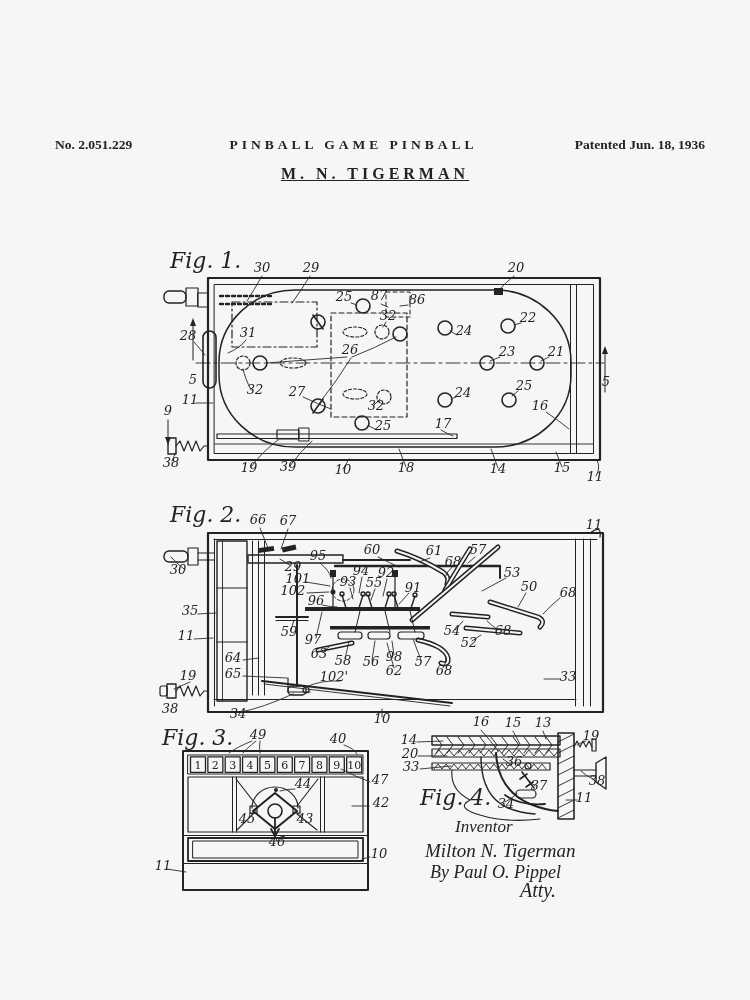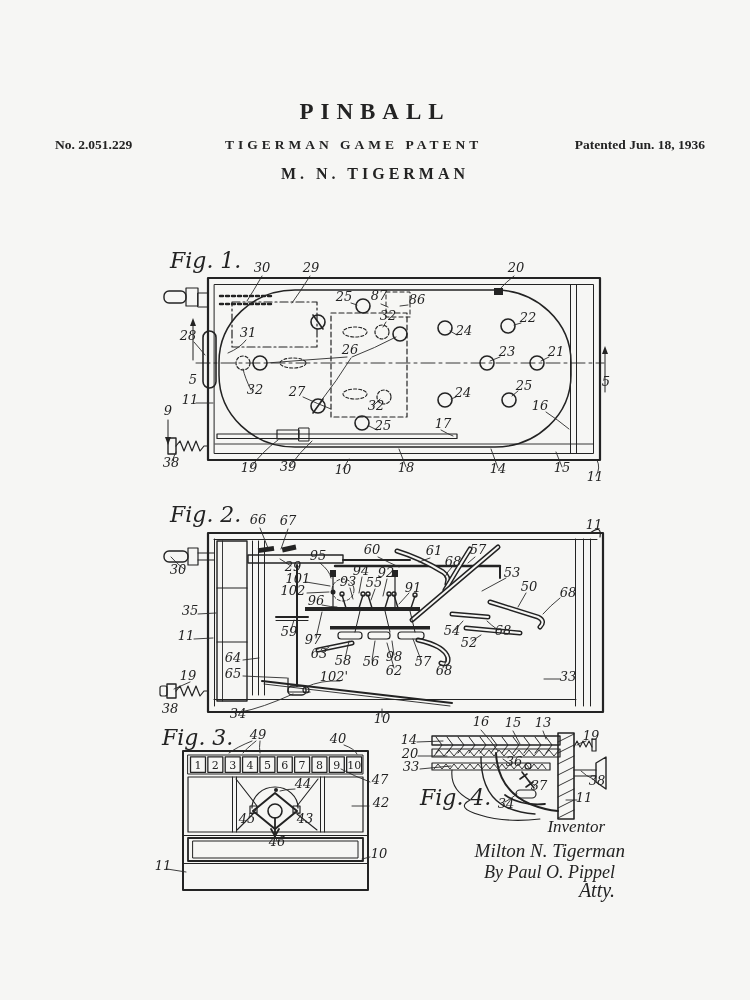--- a/index.html
+++ b/index.html
@@ -6,45 +6,44 @@
   .page{position:relative;width:750px;height:1000px;background:#f6f6f4;overflow:hidden;
         font-family:"Liberation Serif", "DejaVu Serif", serif;color:#232323;}
   .hdr-title{position:absolute;left:0;top:99px;width:750px;text-align:center;
              font-size:23px;font-weight:bold;letter-spacing:7px;}
   .hdr-row{position:absolute;left:55px;top:137px;width:650px;display:flex;
            justify-content:space-between;align-items:center;}
   .hdr-no{font-size:13.5px;font-weight:bold;white-space:nowrap;}
   .hdr-sub{font-size:13.5px;font-weight:bold;letter-spacing:4px;white-space:nowrap;}
   .hdr-date{font-size:13.5px;font-weight:bold;white-space:nowrap;}
   .hdr-name{position:absolute;left:0;top:165px;width:750px;text-align:center;
-            font-size:16px;font-weight:bold;letter-spacing:4px;}
+            font-size:16px;font-weight:bold;letter-spacing:4px;text-decoration:underline;}
   svg{position:absolute;left:0;top:0;}
   .ink{stroke:#232323;fill:none;stroke-linecap:round;stroke-linejoin:round;}
   .fillink{fill:#232323;stroke:none;}
   .lead{stroke:#2a2a2a;stroke-width:0.9;fill:none;stroke-linecap:round;}
   .rod{stroke:#232323;stroke-width:5;fill:none;stroke-linecap:round;}
   .rodcore{stroke:#f6f6f4;stroke-width:2.1;fill:none;stroke-linecap:round;}
   .callout{font:italic 13px "DejaVu Serif", serif;fill:#232323;text-anchor:middle;}
   .figlabel{font:italic 22px "DejaVu Serif", serif;fill:#232323;}
   .score-num{font:11px "DejaVu Serif", serif;fill:#232323;text-anchor:middle;}
-  .sig{position:absolute;font-style:italic;text-align:right;}
+  .sig{position:absolute;font-style:italic;text-align:left;}
   .sig-inventor{left:455px;top:817px;width:150px;font-size:17px;}
   .sig-name{left:425px;top:840px;width:200px;font-size:19px;}
   .sig-by{left:430px;top:862px;width:185px;font-size:18px;}
   .sig-atty{left:520px;top:879px;width:95px;font-size:20px;}
 </style>
 </head>
 <body>
 
 <div class="page">
 
-  <div class="hdr-title">PINBALL</div>
   <div class="hdr-row">
     <span class="hdr-no">No. 2.051.229</span>
-    <span class="hdr-sub">TIGERMAN GAME PATENT</span>
+    <span class="hdr-sub">PINBALL GAME PINBALL</span>
     <span class="hdr-date">Patented Jun. 18, 1936</span>
   </div>
   <div class="hdr-name">M. N. TIGERMAN</div>
 
   <svg width="750" height="1000" viewBox="0 0 750 1000">
 
     <g>
       <text class="figlabel" x="170" y="268">Fig. 1.</text>
       <rect class="ink" x="208" y="278" width="392" height="182" stroke-width="2.2"></rect>
       <rect class="ink" x="214.5" y="284.5" width="379" height="169" stroke-width="1"></rect>

